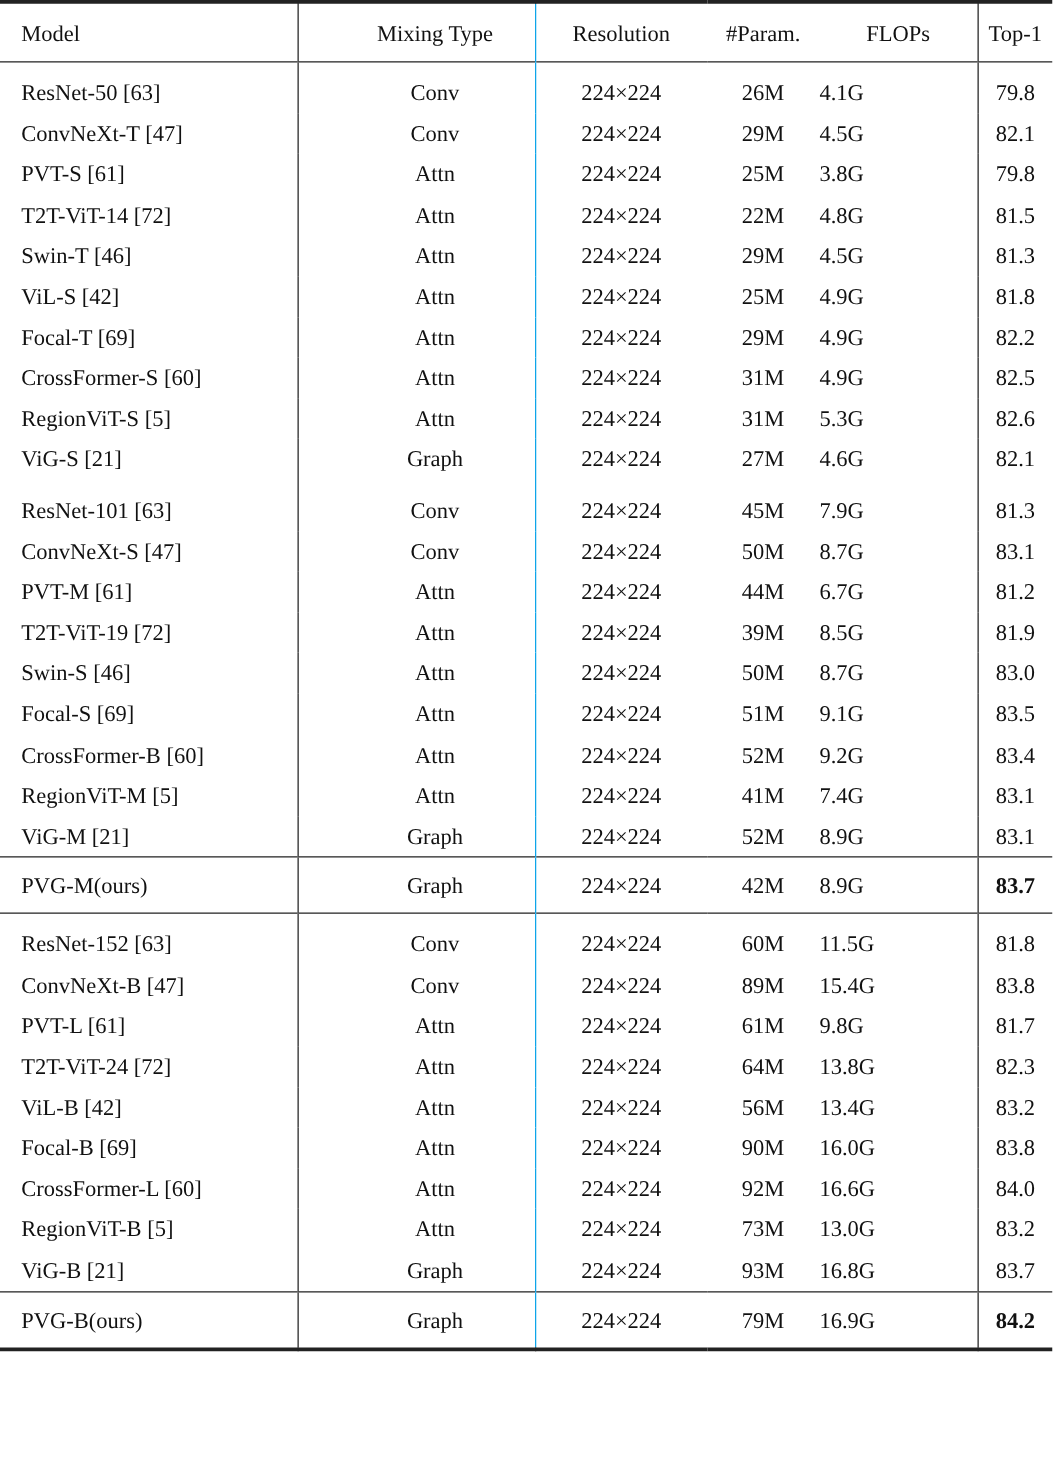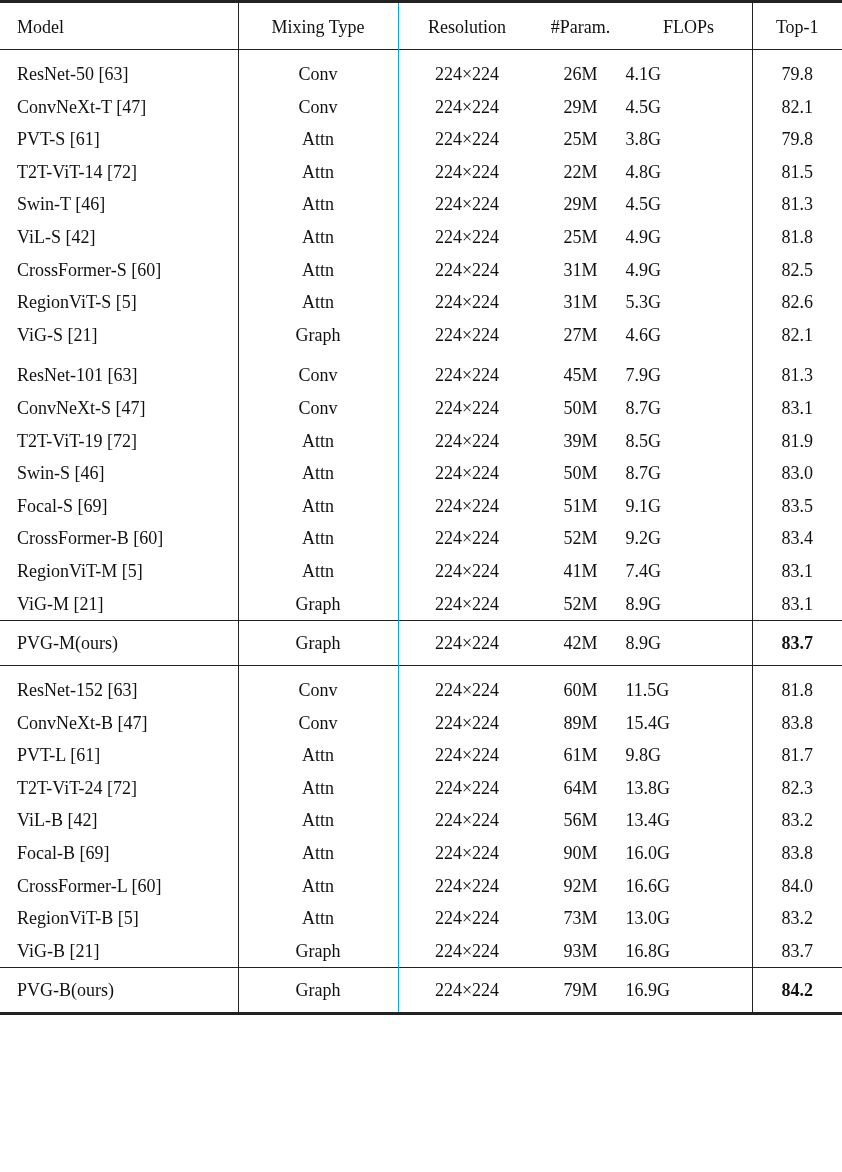--- a/index.html
+++ b/index.html
@@ -1,21 +1,21 @@
 <!DOCTYPE html>
 <html><head>
 <meta charset="utf-8">
 <style>
   html, body { margin:0; padding:0; background:#fff; }
   body { width:842px; height:1172px; position:relative; overflow:hidden;
          font-family:"Liberation Serif","DejaVu Serif",serif; color:#111; }
   table { position:absolute; left:0; top:0; width:842px; border-collapse:collapse; font-size:18px; }
   td, th { padding:0; height:32.6px; line-height:32.6px; white-space:nowrap; font-weight:normal; }
   .c-model { width:238px; text-align:left; padding-left:17px; box-sizing:border-box; }
-  .c-mix { width:159px; text-align:center; border-left:1px solid #222; }
+  .c-mix { width:159px; text-align:center; border-left:1px solid #222;padding-left:30px; }
   .c-res { width:137px; text-align:center; border-left:1px solid #0ea5e9;margin-left:31px; }
   .c-par { width:90px; text-align:center; }
   .c-flop { width:126px; }
   .c-top { text-align:center; border-left:1px solid #222; }
   thead tr { border-top:3px solid #222; }
   thead th { height:44px; line-height:44px; padding-top:2px; }
   thead tr { border-bottom:1.5px solid #222; }
   tr.first td { padding-top:8px; }
   tr.ours { border-top:1.5px solid #222; border-bottom:1.5px solid #222; }
   tr.ours td { height:44px; line-height:44px; }
@@ -79,20 +79,28 @@
       </tr>
       <tr>
         <td class="c-model">ViL-S [42]</td>
         <td class="c-mix">Attn</td>
         <td class="c-res">224×224</td>
         <td class="c-par">25M</td>
         <td class="c-flop">4.9G</td>
         <td class="c-top">81.8</td>
       </tr>
       <tr>
+        <td class="c-model">Focal-T [69]</td>
+        <td class="c-mix">Attn</td>
+        <td class="c-res">224×224</td>
+        <td class="c-par">29M</td>
+        <td class="c-flop">4.9G</td>
+        <td class="c-top">82.2</td>
+      </tr>
+      <tr>
         <td class="c-model">CrossFormer-S [60]</td>
         <td class="c-mix">Attn</td>
         <td class="c-res">224×224</td>
         <td class="c-par">31M</td>
         <td class="c-flop">4.9G</td>
         <td class="c-top">82.5</td>
       </tr>
       <tr>
         <td class="c-model">RegionViT-S [5]</td>
         <td class="c-mix">Attn</td>
@@ -117,20 +125,28 @@
         <td class="c-flop">7.9G</td>
         <td class="c-top">81.3</td>
       </tr>
       <tr>
         <td class="c-model">ConvNeXt-S [47]</td>
         <td class="c-mix">Conv</td>
         <td class="c-res">224×224</td>
         <td class="c-par">50M</td>
         <td class="c-flop">8.7G</td>
         <td class="c-top">83.1</td>
+      </tr>
+      <tr>
+        <td class="c-model">PVT-M [61]</td>
+        <td class="c-mix">Attn</td>
+        <td class="c-res">224×224</td>
+        <td class="c-par">44M</td>
+        <td class="c-flop">6.7G</td>
+        <td class="c-top">81.2</td>
       </tr>
       <tr>
         <td class="c-model">T2T-ViT-19 [72]</td>
         <td class="c-mix">Attn</td>
         <td class="c-res">224×224</td>
         <td class="c-par">39M</td>
         <td class="c-flop">8.5G</td>
         <td class="c-top">81.9</td>
       </tr>
       <tr>

